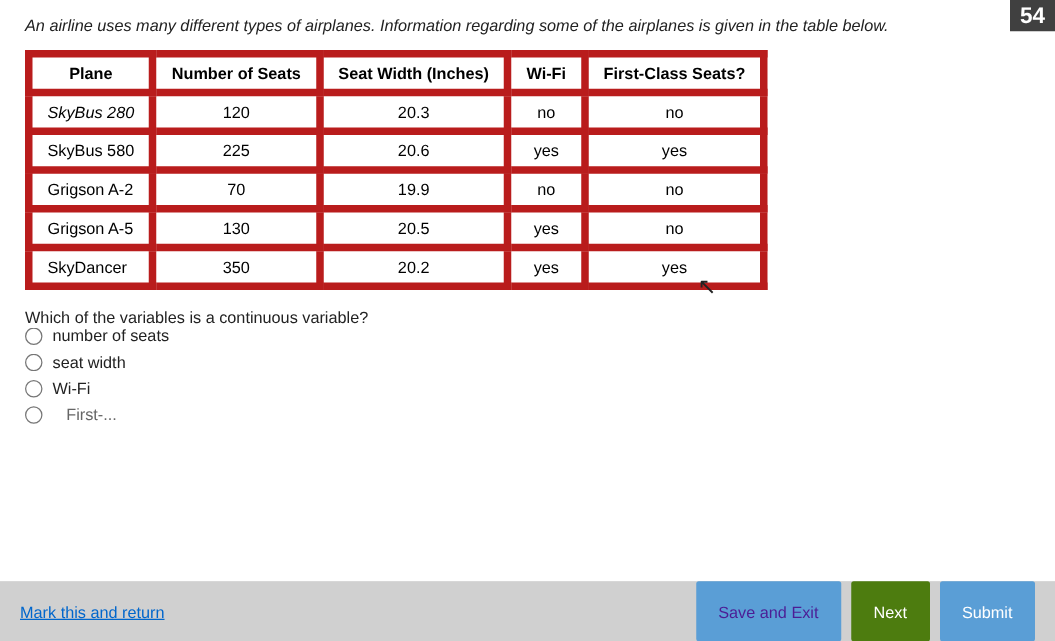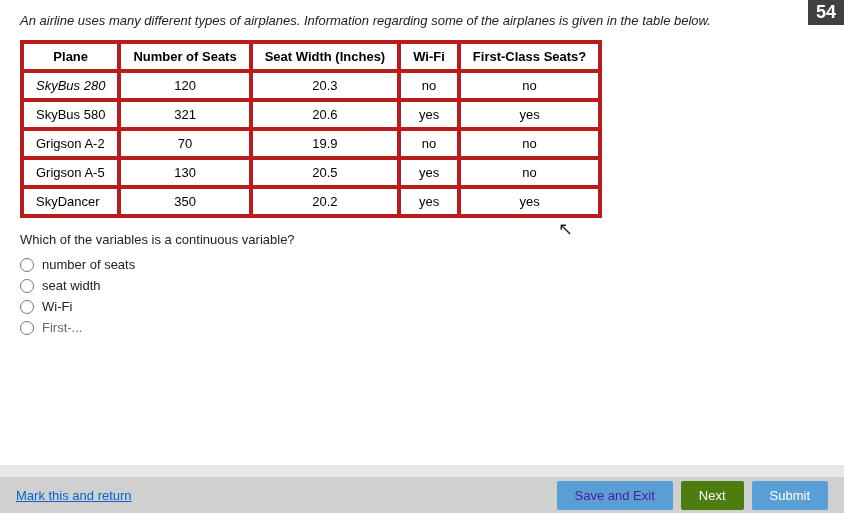--- a/index.html
+++ b/index.html
@@ -36,21 +36,21 @@
       margin-bottom: 10px;
       line-height: 1.4;
       font-style: italic;
     }
     table {
       border-collapse: collapse;
       margin-bottom: 14px;
       font-size: 13px;
     }
     table td, table th {
-      border: 4px solid #b91c1c;
+      border: 6px solid #b91c1c;
       padding: 5px 12px;
       text-align: center;
       vertical-align: middle;
     }
     table thead td {
       font-weight: bold;
       background: #fff;
     }
     .radio-group {
       margin-bottom: 10px;
@@ -63,31 +63,29 @@
       color: #222;
     }
     .radio-item input[type="radio"] {
       margin-right: 8px;
       width: 14px;
       height: 14px;
     }
     .which-question {
       font-size: 13px;
       color: #222;
-      margin-bottom: 10px;
     }
     .footer {
       position: absolute;
       bottom: 0;
       left: 0;
       right: 0;
-      height: 36px;
+      height: 48px;
       background: #d0d0d0;
       display: flex;
-      align-items: center;
       justify-content: space-between;
       padding: 0 16px;
     }
     .mark-return-link {
       color: #0066cc;
       font-size: 13px;
       text-decoration: underline;
       cursor: pointer;
       background: none;
       border: none;
@@ -128,20 +126,21 @@
       top: 218px;
       left: 558px;
       font-size: 18px;
       color: #222;
       pointer-events: none;
     }
     .partially-visible {
       color: #666;
       font-size: 13px;
       margin-bottom: 0;
+      gap: 11px;
     }
   </style>
 </head>
 <body>
 
 <div class="page-number">54</div>
 
 <div class="content-area">
   <p class="question-text">An airline uses many different types of airplanes. Information regarding some of the airplanes is given in the table below.</p>
 
@@ -158,21 +157,21 @@
     <tbody id="table-body">
     <tr>
           <td style="text-align: right; font-style: italic;">SkyBus 280</td>
           <td>120</td>
           <td>20.3</td>
           <td>no</td>
           <td>no</td>
         </tr>
         <tr>
           <td style="text-align: left;">SkyBus 580</td>
-          <td>321</td>
+          <td>225</td>
           <td>20.6</td>
           <td>yes</td>
           <td>yes</td>
         </tr>
         <tr>
           <td style="text-align: left;">Grigson A-2</td>
           <td>70</td>
           <td>19.9</td>
           <td>no</td>
           <td>no</td>

